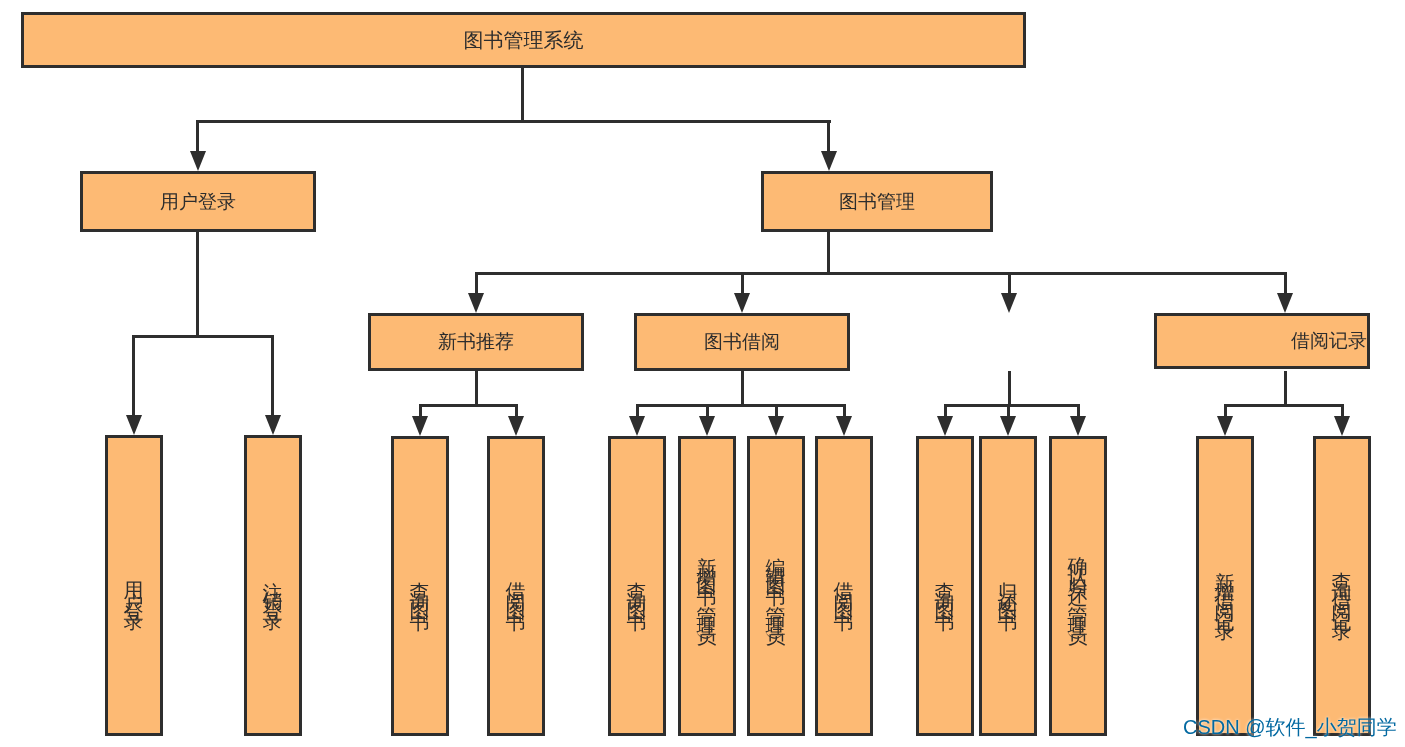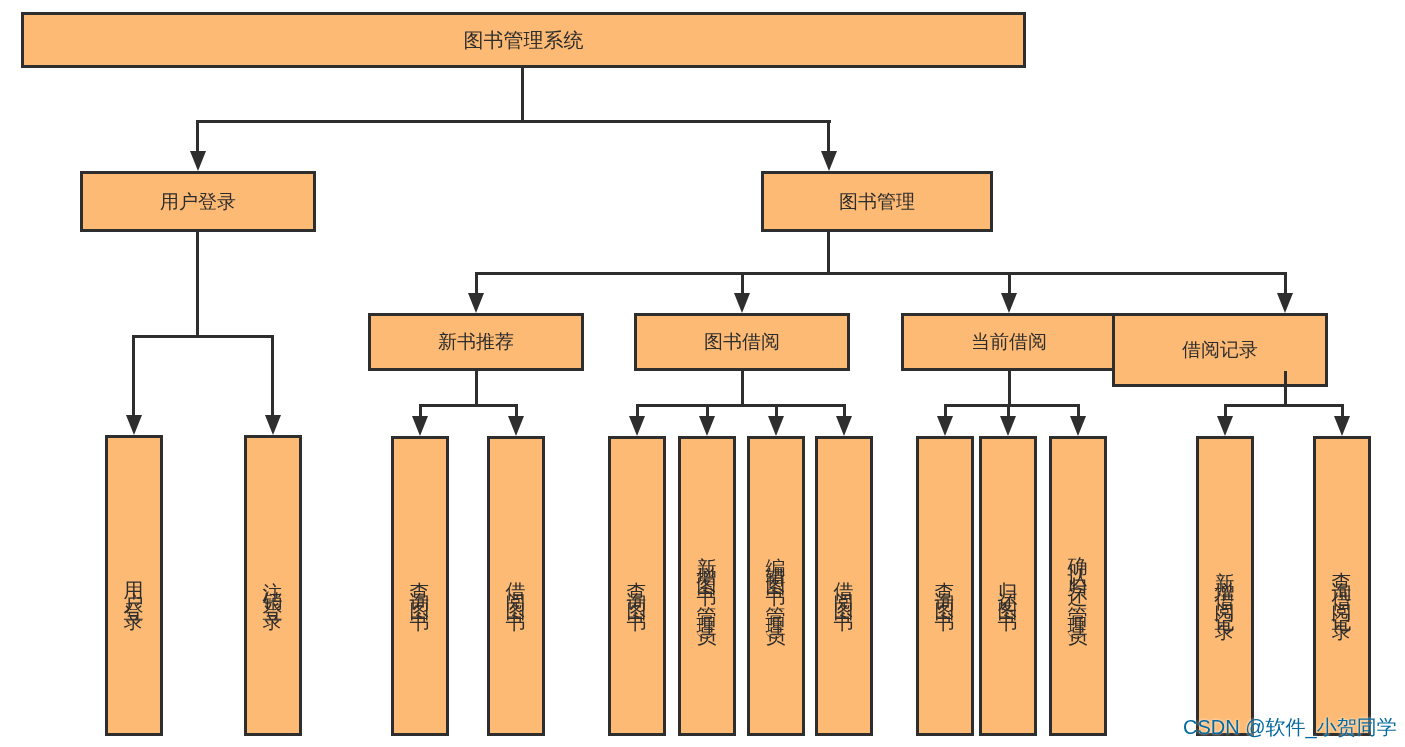--- a/index.html
+++ b/index.html
@@ -76,24 +76,21 @@
   <div class="ah" style="left:1001px;top:293px;"></div>
   <div class="vline" style="left:1284px;top:272px;height:22px;"></div>
   <div class="ah" style="left:1277px;top:293px;"></div>
 
   <div class="node hnode" style="left:368px;top:313px;width:216px;height:58px;">
     <span>新书推荐</span>
   </div>
   <div class="node hnode" style="left:634px;top:313px;width:216px;height:58px;">
     <span>图书借阅</span>
   </div>
-  <div class="node hnode" style="left:901px;top:313px;width:216px;height:58px;">
-    <span>当前借阅</span>
-  </div>
-  <div class="node hnode" style="left:1112px;top:313px;width:216px;height:74px;">
+  <div class="node hnode" style="left:1154px;top:313px;width:216px;height:56px;justify-content:flex-end;">
     <span>借阅记录</span>
   </div>
 
   <div class="vline" style="left:475px;top:371px;height:33px;"></div>
   <div class="hline" style="left:419px;top:404px;width:98px;"></div>
   <div class="vline" style="left:419px;top:404px;height:13px;"></div>
   <div class="ah" style="left:412px;top:416px;"></div>
   <div class="vline" style="left:515px;top:404px;height:13px;"></div>
   <div class="ah" style="left:508px;top:416px;"></div>
   <div class="node" style="left:391px;top:436px;width:58px;height:300px;">

